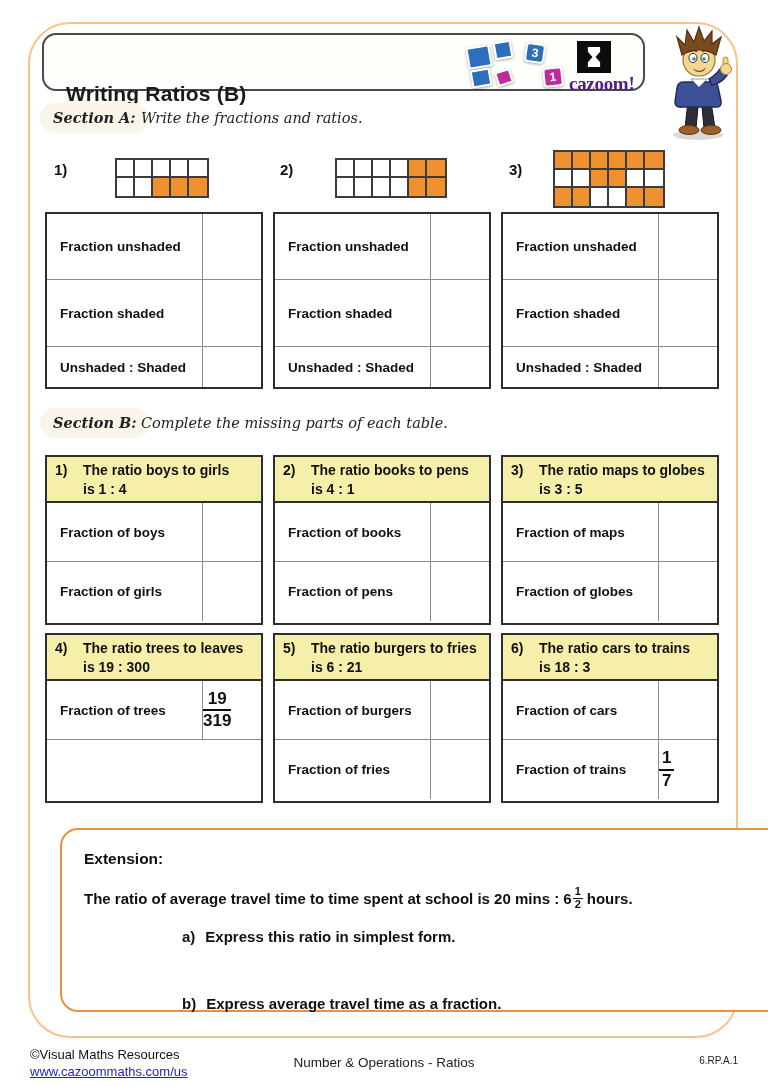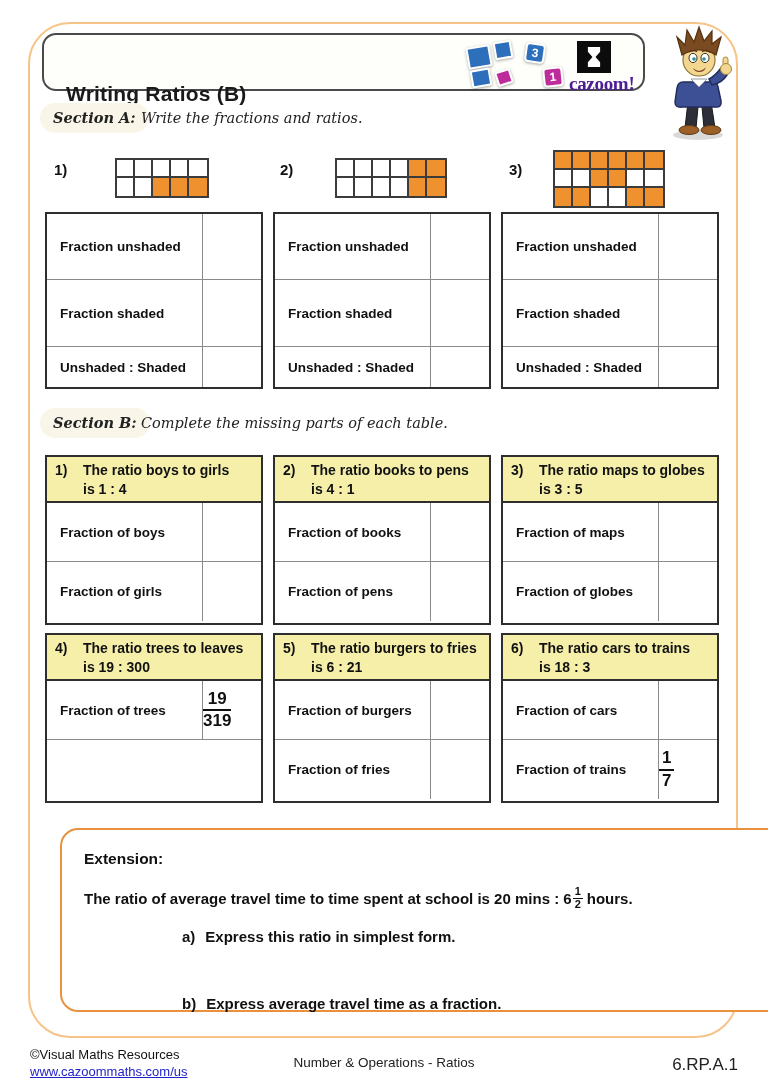--- a/index.html
+++ b/index.html
@@ -72,21 +72,21 @@
   .mini-frac{display:inline-block;font-size:11px;line-height:1.05;text-align:center;margin:0 4px 0 1px;font-weight:700;}
   .mini-frac .num{display:block;border-bottom:1.5px solid #111;padding:0 2px;}
   .mini-frac .den{display:block;}
   .ext-item{position:absolute;left:120px;font-weight:700;font-size:15px;}
   .ext-item .marker{margin-right:10px;}
 
   
   .footer-left{position:absolute;left:30px;top:1046px;font-size:13px;line-height:17px;}
   .footer-link{color:#2222CC;text-decoration:underline;cursor:pointer;}
   .footer-center{position:absolute;left:0;right:0;top:1055px;text-align:center;font-size:13.5px;color:#222;}
-  .footer-right{position:absolute;right:30px;top:1055px;font-size:17px;color:#222;}
+  .footer-right{position:absolute;right:30px;top:1055px;font-size:10px;color:#222;}
 
   .mascot{position:absolute;left:652px;top:24px;width:96px;height:118px;}
 </style>
 </head>
 <body>
 
 <div class="page">
 
   <div class="outer-border"></div>
 

